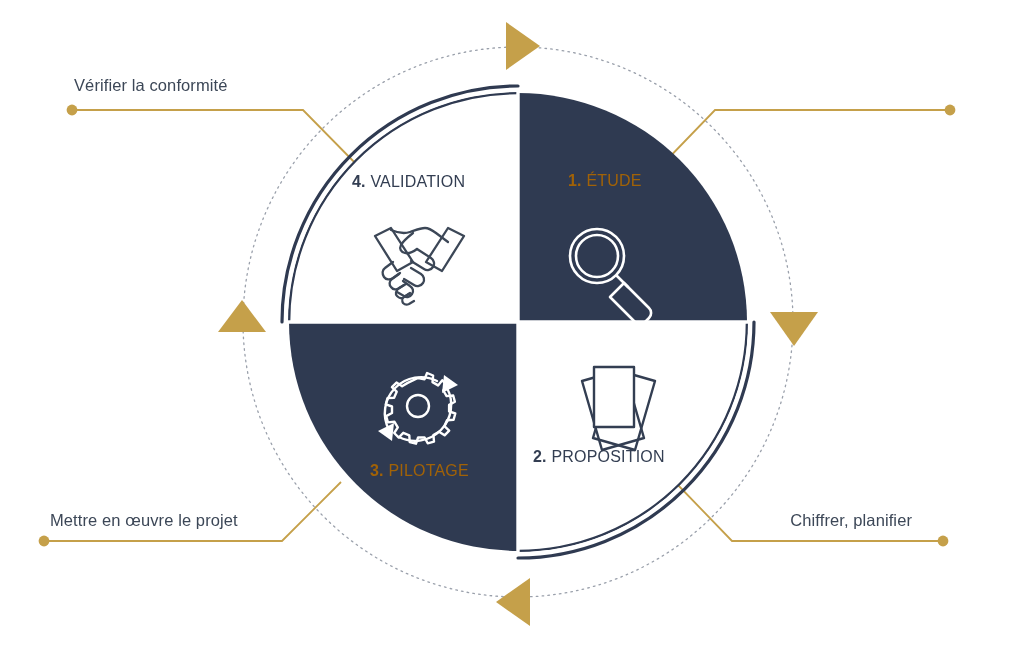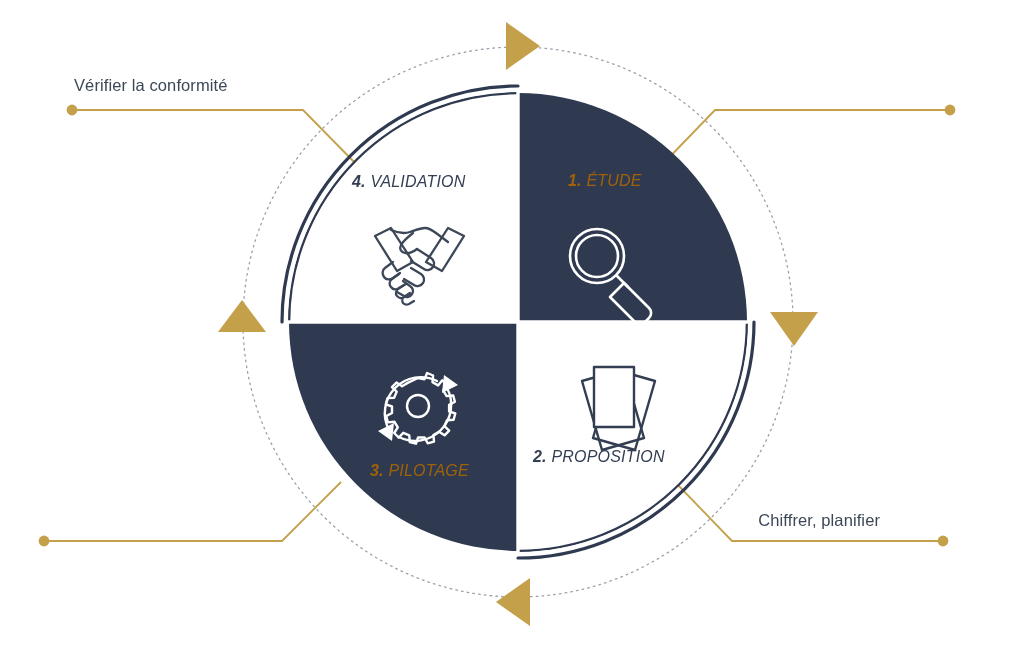--- a/index.html
+++ b/index.html
@@ -16,28 +16,27 @@
     position:absolute;
     color:#3c4757;
     font-size:16.5px;
     line-height:1.35;
     white-space:pre-line;
     letter-spacing:.1px;
   }
   .callout.tl{left:74px;  top:74px;  text-align:right;}
   .callout.tr{left:676px; top:44px;  width:244px; text-align:right;}
   .callout.bl{left:50px;  top:509px; text-align:left;}
-  .callout.br{left:668px; top:509px; width:212px; text-align:right;}
+  .callout.br{left:700px; top:509px; width:212px; text-align:right;}
 
   .quad-label{
     position:absolute;
     font-size:16px;
     letter-spacing:.2px;
     white-space:nowrap;
-    font-style:italic;
   }
   .quad-label b{font-weight:700;}
   .quad-label .txt{font-weight:400;}
   .ql-dark{color:#333e52;}
   .ql-light{color:#a16207;}
 
   #lbl-etude      {left:568px; top:172px;}
   #lbl-proposition{left:533px; top:448px;}
   #lbl-pilotage   {left:370px; top:462px;}
   #lbl-validation {left:352px; top:173px;}
@@ -167,15 +166,16 @@
     <b>3.</b>
     <span class="txt">PILOTAGE</span>
   </div>
 
   <div class="quad-label ql-dark" id="lbl-validation">
     <b>4.</b>
     <span class="txt">VALIDATION</span>
   </div>
 
   <div class="callout tl">Vérifier la conformité</div>
+  <div class="callout bl">Mettre en œuvre le projet</div>
   <div class="callout br">Chiffrer, planifier</div>
 
 </div>
 
 </body></html>

